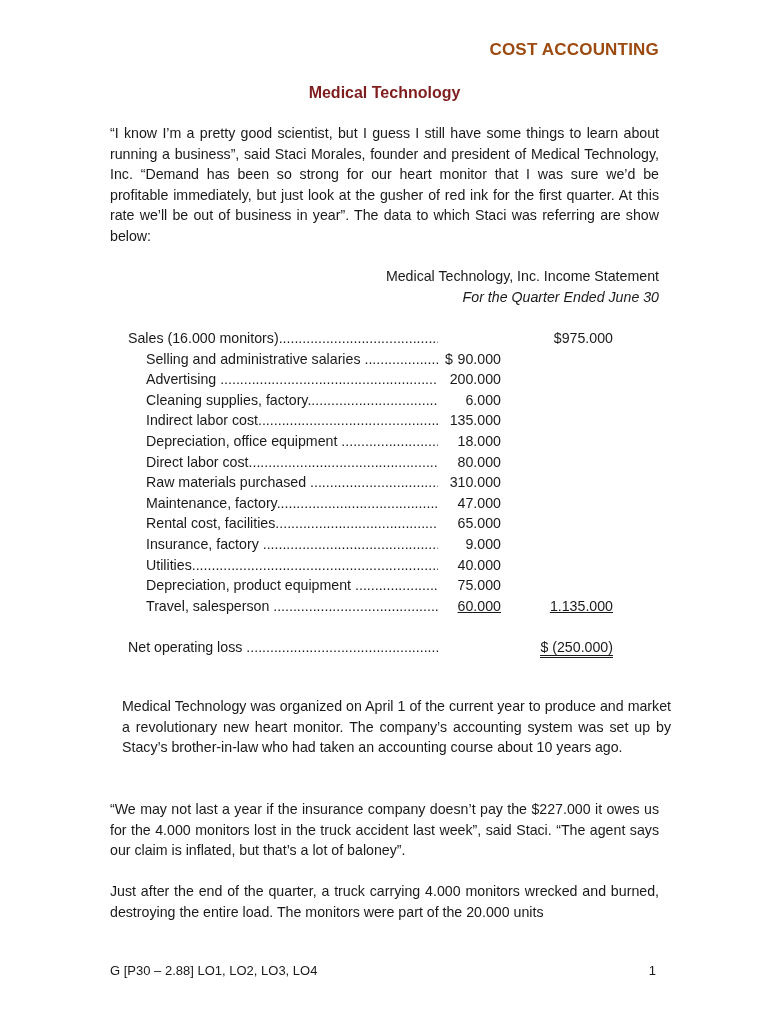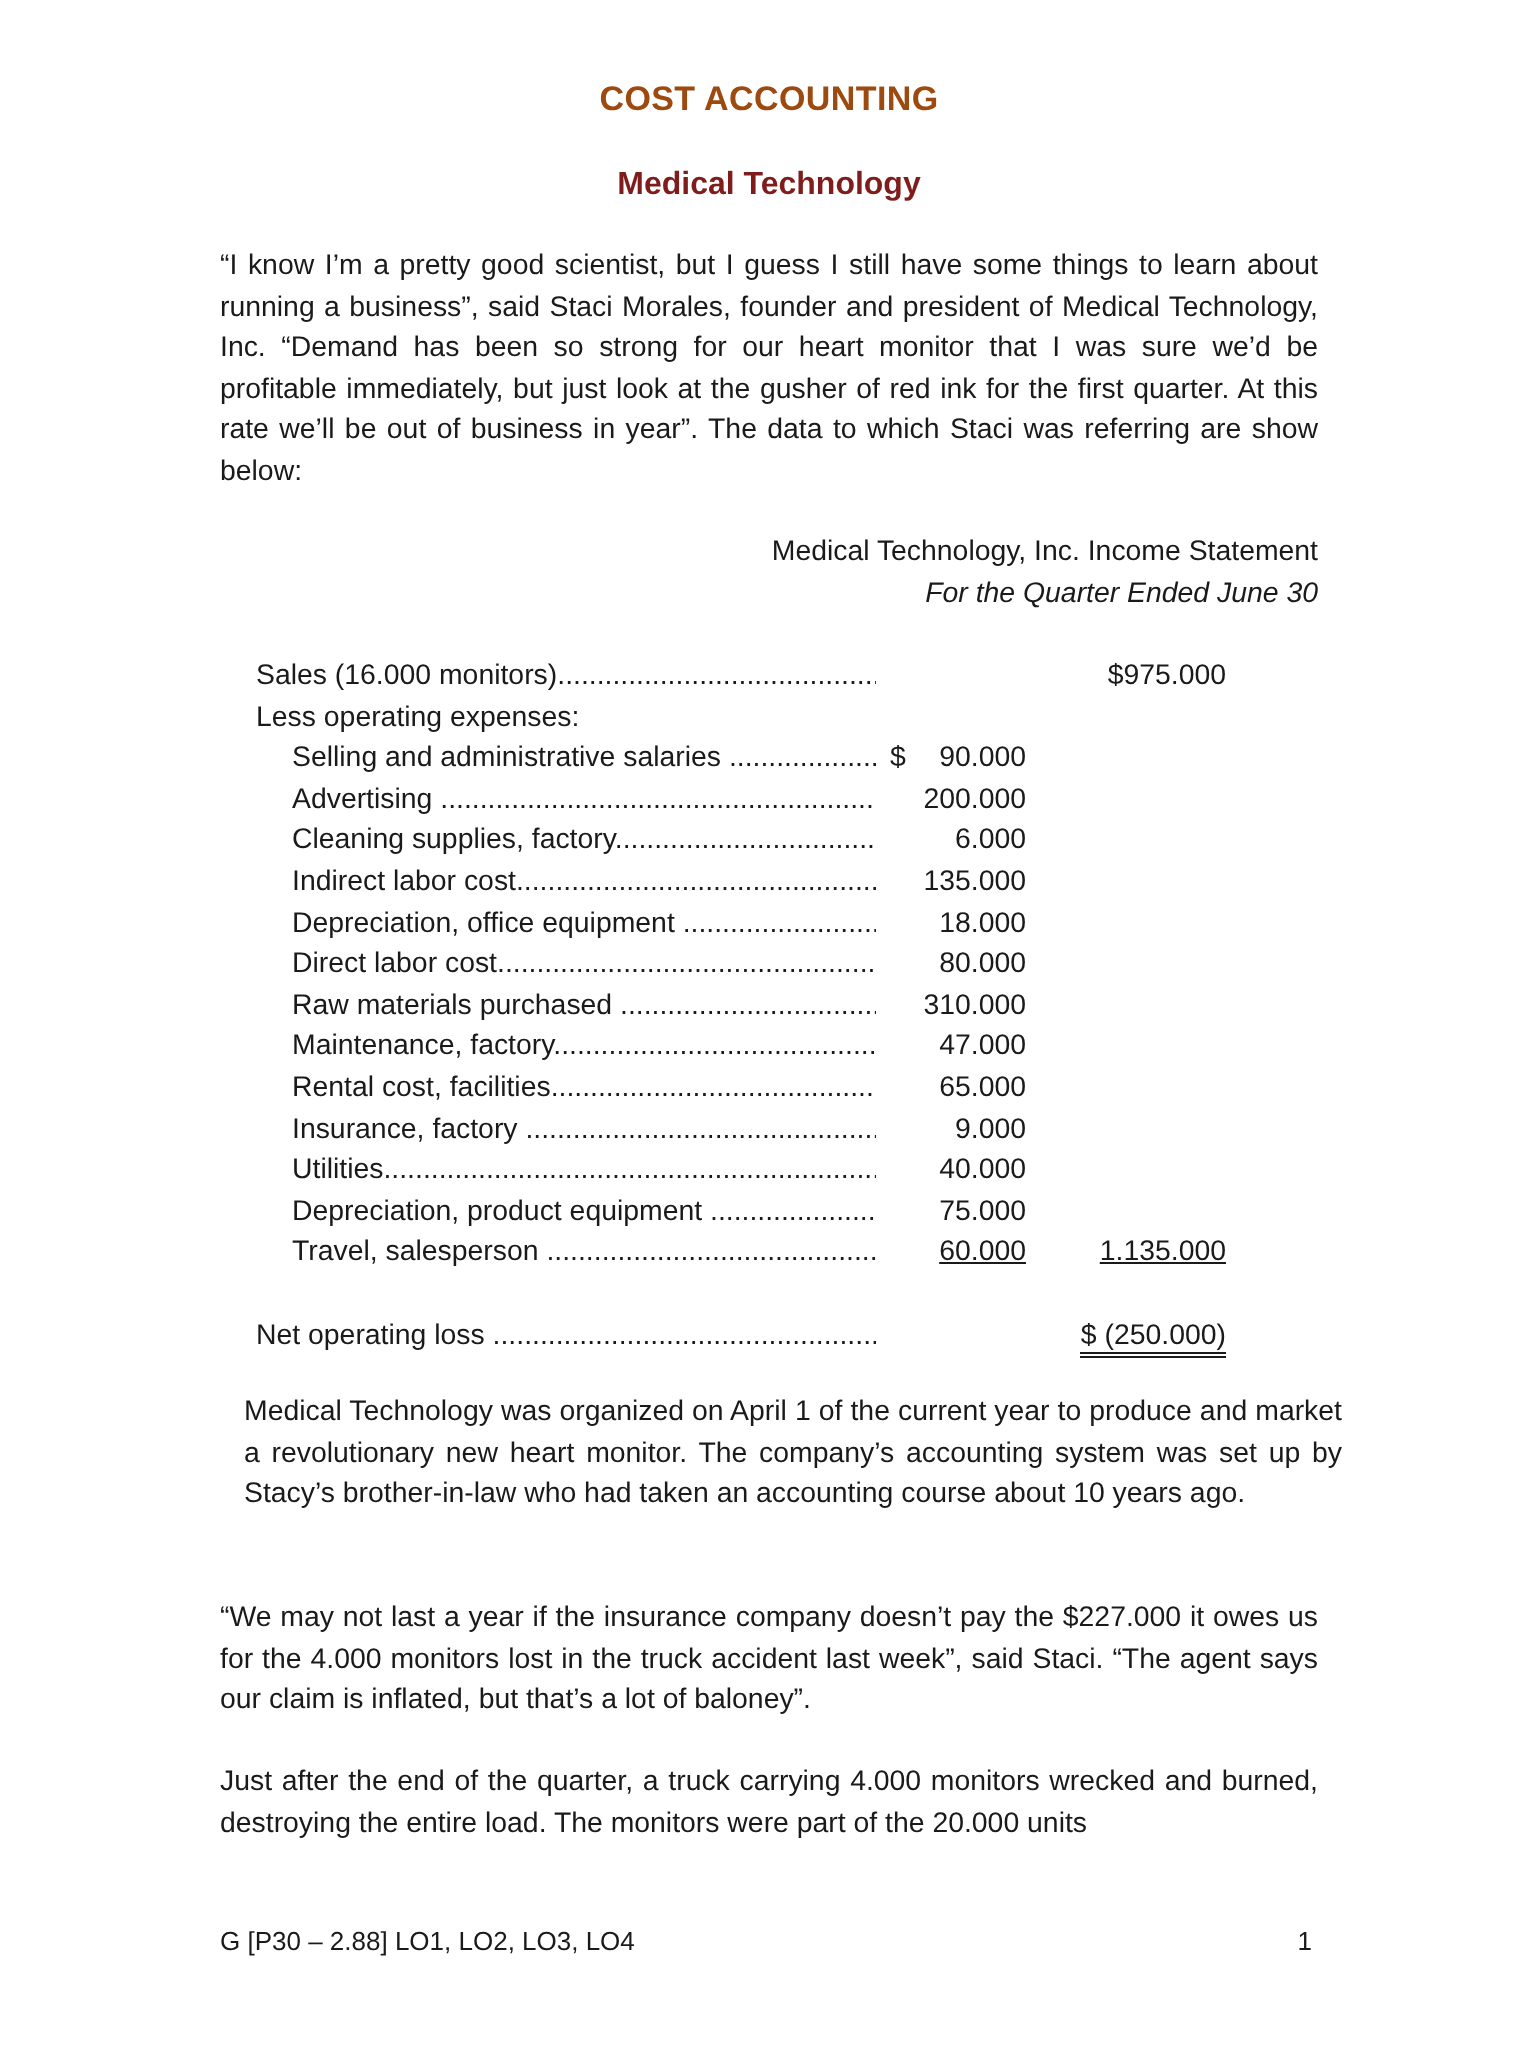--- a/index.html
+++ b/index.html
@@ -1,38 +1,38 @@
 <!DOCTYPE html>
 <html><head>
 <meta charset="utf-8">
 <style>
   html, body { margin: 0; padding: 0; background: #ffffff; }
   body { width: 768px; height: 1024px; position: relative; overflow: hidden;
          font-family: "Liberation Sans", "DejaVu Sans", sans-serif; color: #1a1a1a; }
   .page { position: absolute; left: 110px; top: 0; width: 549px; }
-  .title { position: absolute; top: 40px; left: 0; width: 549px; text-align: center;
+  .title { position: absolute; top: 40px; left: 0; width: 549px; text-align: right;
            font-weight: bold; font-size: 17px; color: #9c4a10; letter-spacing: 0.2px; }
   .subtitle { position: absolute; top: 84px; left: 0; width: 549px; text-align: center;
               font-weight: bold; font-size: 16px; color: #7f1d1d; }
   .para { position: absolute; left: 0; width: 549px; font-size: 14.2px; line-height: 20.6px;
           text-align: justify; margin: 0; }
   .para.p1 { top: 123px; }
   .para.p2 { top: 696px; margin-left: 12px; }
   .para.p3 { top: 799px; }
   .para.p4 { top: 881px; }
   .stmt-head { position: absolute; left: 0; width: 549px; text-align: right; font-size: 14.2px; line-height: 20.6px; }
   .stmt-head.h1 { top: 266px; }
   .stmt-head.h2 { top: 287px; font-style: italic; }
   .stmt { position: absolute; top: 328px; left: 0; width: 549px; font-size: 14.2px; }
   .row { position: relative; height: 20.6px; line-height: 20.6px; white-space: nowrap; }
   .row .label { position: absolute; left: 18px; width: 310px; overflow: hidden; }
   .row.indent .label { left: 36px; width: 292px; }
   .row .label .dots { }
   .row .cur { position: absolute; left: 335px; }
-  .row .col1 { position: absolute; right: 146px; text-align: center; }
+  .row .col1 { position: absolute; right: 158px; text-align: center; }
   .row .col2 { position: absolute; right: 46px; text-align: right; }
   .u { text-decoration: underline; }
   .du { border-bottom: 3px double #1a1a1a; line-height: 16px; display: inline-block; }
   .spacer { height: 20.6px; }
   .footer { position: absolute; top: 963px; left: 110px; width: 549px; font-size: 13px; }
   .footer .left { position: absolute; left: 0; }
   .footer .right { position: absolute; right: 3px; }
 </style>
 </head>
 <body>
@@ -43,23 +43,20 @@
 
   <p class="para p1">“I know I’m a pretty good scientist, but I guess I still have some things to learn about running a business”, said Staci Morales, founder and president of Medical Technology, Inc. “Demand has been so strong for our heart monitor that I was sure we’d be profitable immediately, but just look at the gusher of red ink for the first quarter. At this rate we’ll be out of business in year”. The data to which Staci was referring are show below:</p>
 
   <div class="stmt-head h1">Medical Technology, Inc. Income Statement</div>
   <div class="stmt-head h2">For the Quarter Ended June 30</div>
 
   <div class="stmt">
     <div class="row">
       <span class="label"><span>Sales (16.000 monitors)</span><span class="dots">.......................................................</span></span>
       <span class="col2">$975.000</span>
-    </div>
-    <div class="row">
-      <span class="label">Less operating expenses:</span>
     </div>
 
     <div class="row indent">
       <span class="label"><span>Selling and administrative salaries</span><span class="dots"> .......................................................</span></span>
       <span class="cur">$</span>
       <span class="col1">90.000</span>
     </div>
     <div class="row indent">
       <span class="label"><span>Advertising</span><span class="dots"> ............................................................................</span></span>
       <span class="col1">200.000</span>

